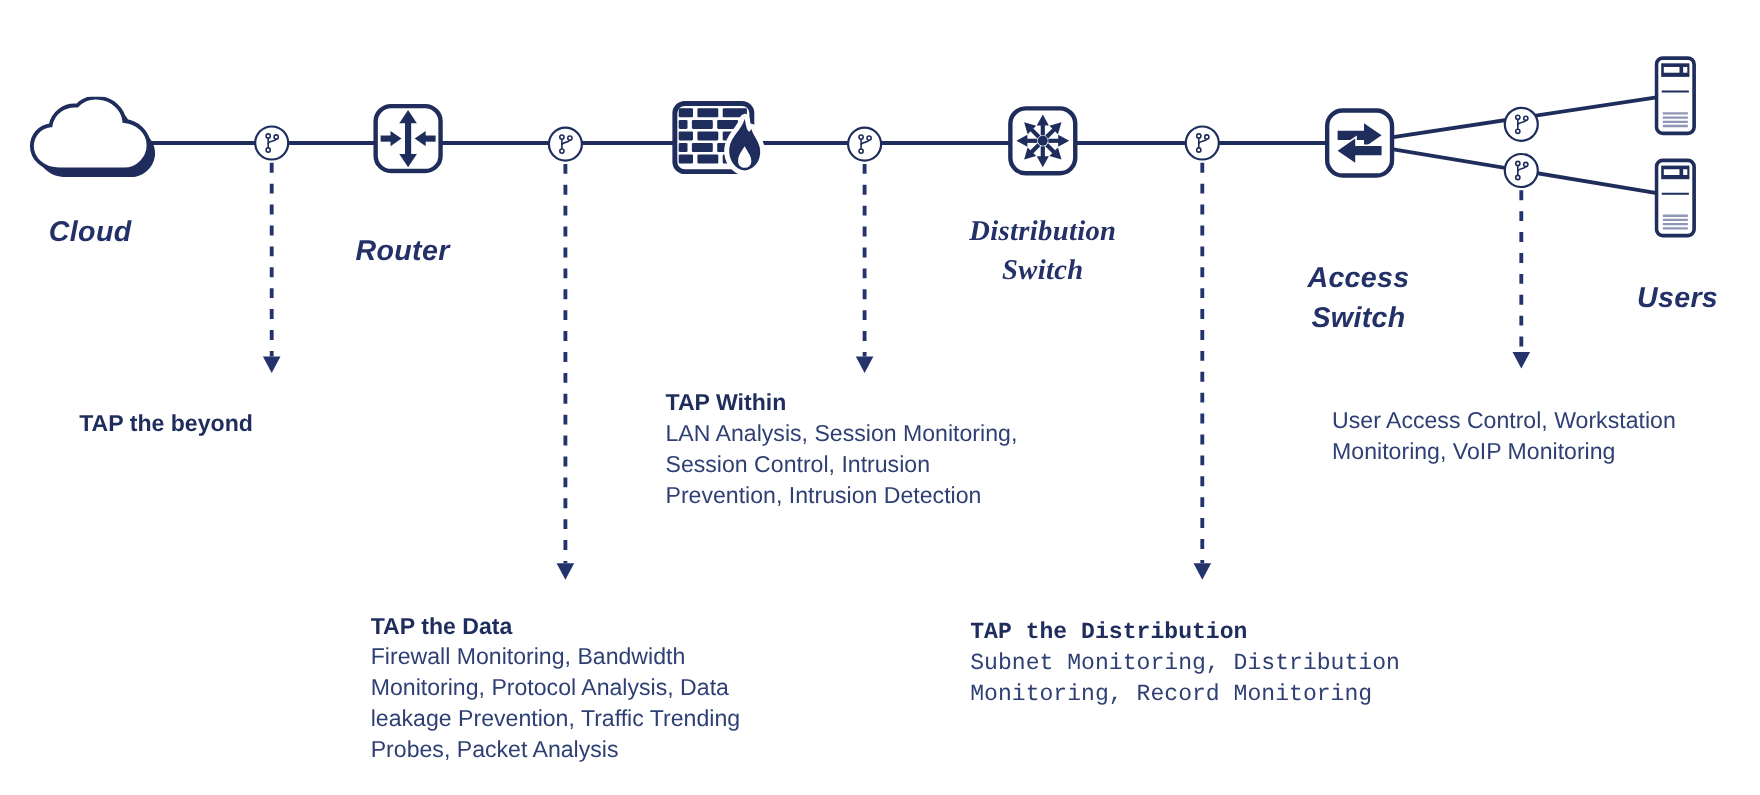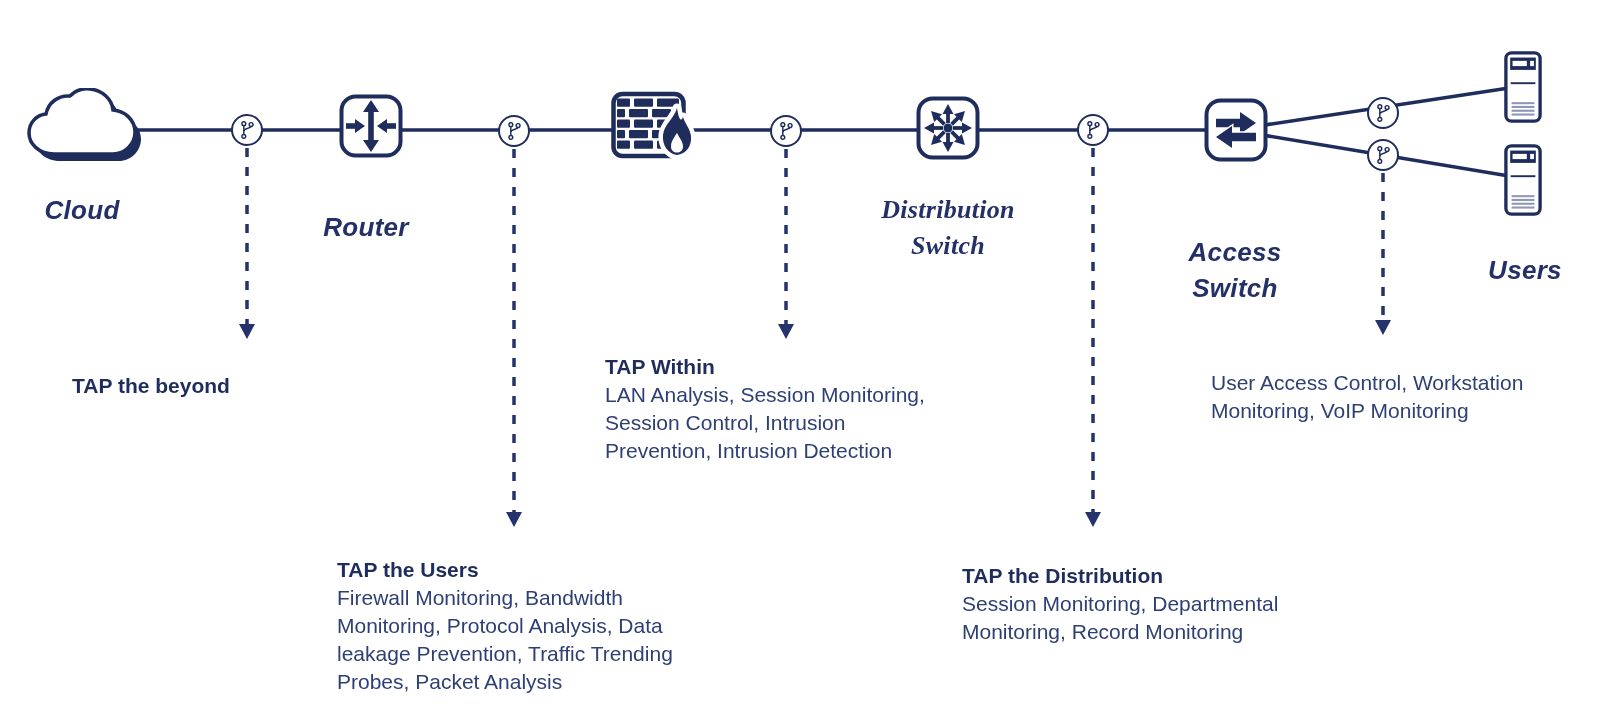--- a/index.html
+++ b/index.html
@@ -246,37 +246,37 @@
 Switch</div>
   <div class="dev-label" style="left:1165px;top:192px;width:140px;margin-top:42px;">Access
 Switch</div>
   <div class="dev-label" style="left:1455px;top:252px;width:140px;">Users</div>
 
   <div class="tap-note" style="left:72px;top:355px;margin-top:17px;">
     <div class="tap-title">TAP the beyond</div>
   </div>
 
   <div class="tap-note" style="left:337px;top:556px;">
-    <div class="tap-title">TAP the Users</div>
+    <div class="tap-title">TAP the Data</div>
     <div class="tap-desc">Firewall Monitoring, Bandwidth
 Monitoring, Protocol Analysis, Data
 leakage Prevention, Traffic Trending
 Probes, Packet Analysis</div>
   </div>
 
   <div class="tap-note" style="left:605px;top:353px;">
     <div class="tap-title">TAP Within</div>
     <div class="tap-desc">LAN Analysis, Session Monitoring,
 Session Control, Intrusion
 Prevention, Intrusion Detection</div>
   </div>
 
-  <div class="tap-note" style="left:962px;top:562px;">
+  <div class="tap-note" style="left:882px;top:562px;font-family:Liberation Mono, monospace;">
     <div class="tap-title">TAP the Distribution</div>
-    <div class="tap-desc">Session Monitoring, Departmental
+    <div class="tap-desc">Subnet Monitoring, Distribution
 Monitoring, Record Monitoring</div>
   </div>
 
   <div class="tap-note" style="left:1211px;top:369px;">
     <div class="tap-desc">User Access Control, Workstation
 Monitoring, VoIP Monitoring</div>
   </div>
 
 </div>
 

